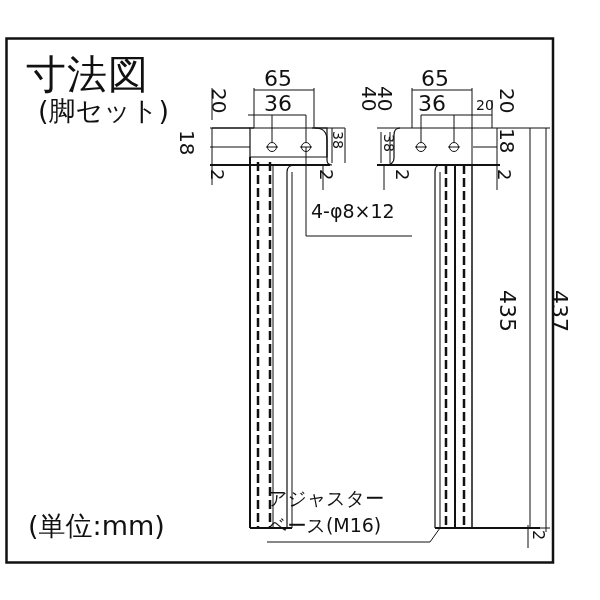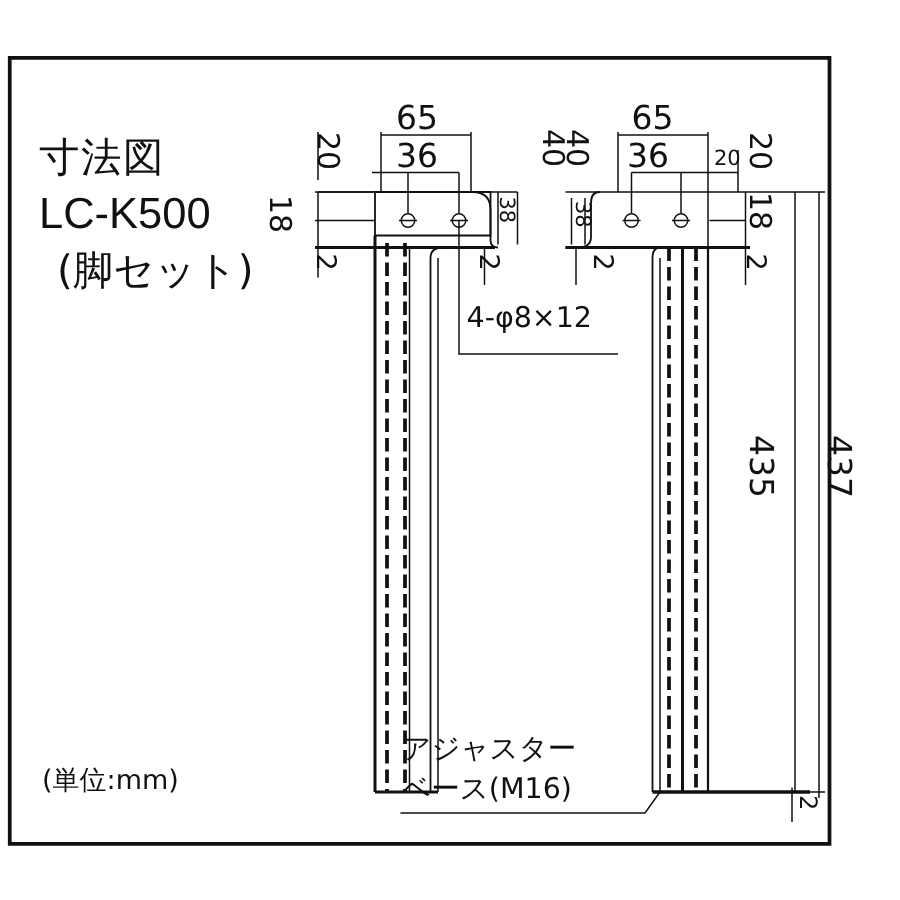--- a/index.html
+++ b/index.html
@@ -1,22 +1,22 @@
 <!DOCTYPE html>
 <html><head>
 <meta charset="utf-8">
 <style>
   html, body { margin: 0; padding: 0; background: #ffffff; }
   body { width: 600px; height: 600px; position: relative; overflow: hidden; font-family: "DejaVu Sans", sans-serif; }
   svg text { font-family: "DejaVu Sans", sans-serif; fill: #111; }
   .title-block { position: absolute; left: 26px; top: 56px; color: #111; }
-  .t-title { font-size: 27px; line-height: 36px; letter-spacing: 1px; margin-top: 32px; }
+  .t-title { font-size: 40px; line-height: 36px; letter-spacing: 1px; }
   .t-model { font-size: 29px; line-height: 38px; font-family: "Liberation Sans", sans-serif; }
   .t-set { font-size: 27px; line-height: 38px; margin-left: 12px; }
-  .unit { position: absolute; left: 28px; top: 508px; font-size: 18px; color: #111; text-align: right; }
+  .unit { position: absolute; left: 28px; top: 508px; font-size: 27px; color: #111; text-align: right; }
 </style>
 </head>
 <body>
 
 <svg width="600" height="600" viewBox="0 0 600 600" style="position:absolute;left:0;top:0">
 
   <rect x="7" y="38" width="510" height="74" fill="none" stroke="none"></rect>
   <rect x="7" y="38" width="510" height="75" fill="none" stroke="none"></rect>
   <rect x="7" y="38" width="510" height="75" fill="none"></rect>
   <rect x="7" y="38" width="510" height="75" fill="none" stroke="none"></rect>
@@ -302,16 +302,15 @@
   <text transform="translate(552 290) rotate(90)" font-size="22">437</text>
   <text transform="translate(533 530) rotate(90)" font-size="16">2</text>
 
   <text x="311" y="218" font-size="19">4-φ8×12</text>
   <text x="268" y="505" font-size="19">アジャスター</text>
   <text x="268" y="532" font-size="19">ベース(M16)</text>
 </svg>
 
 <div class="title-block">
   <div class="t-title">寸法図</div>
-  <div class="t-model">LC-K500</div>
   <div class="t-set">(脚セット)</div>
 </div>
 <div class="unit">(単位:mm)</div>
 
 </body></html>

